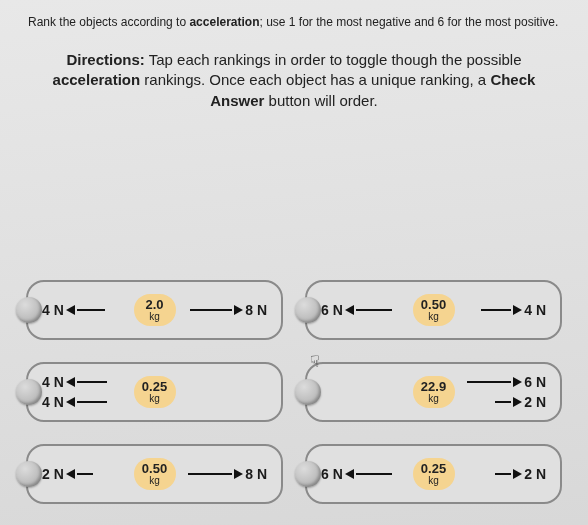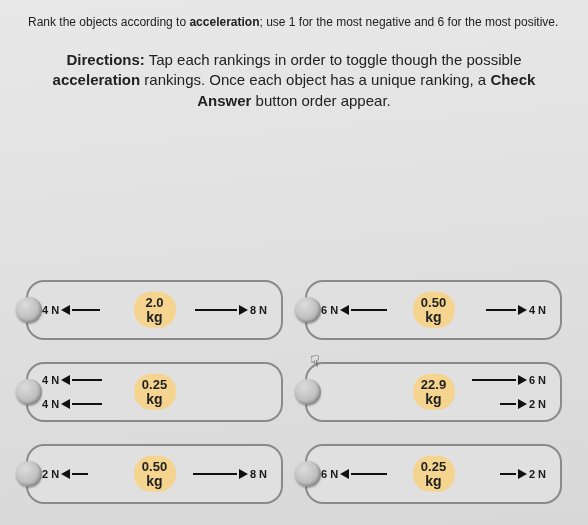--- a/index.html
+++ b/index.html
@@ -57,24 +57,24 @@
     transform: translate(-50%, -50%);
     background: #f5d490;
     padding: 4px 8px;
     font-size: 13px;
     font-weight: 700;
     text-align: center;
     line-height: 1.05;
     min-width: 42px;
     border-radius: 17px;
   }
-  .mass .unit { font-weight: 700; font-size: 14px; }
+  .mass .unit { font-weight: 400; font-size: 10px; }
   .force {
     position: absolute;
-    font-size: 11px;
+    font-size: 14px;
     font-weight: 600;
     color: #1a1a1a;
     display: flex;
     align-items: center;
     gap: 2px;
     white-space: nowrap;
   }
   .arrow-line {
     background: #111;
     height: 2px;
@@ -96,21 +96,21 @@
   }
 </style>
 </head>
 <body>
 
 <div class="prompt">
   <span>Rank the objects according to </span><b>acceleration</b><span>; use 1 for the most negative and 6 for the most positive.</span>
 </div>
 
 <div class="directions">
-  <b>Directions:</b><span> Tap each rankings in order to toggle though the possible </span><b>acceleration</b><span> rankings. Once each object has a unique ranking, a </span><b>Check Answer</b><span> button order appear.</span>
+  <b>Directions:</b><span> Tap each rankings in order to toggle though the possible </span><b>acceleration</b><span> rankings. Once each object has a unique ranking, a </span><b>Check Answer</b><span> button will order.</span>
 </div>
 
 <div class="grid">
 
   <div class="card">
     <div class="rankdot"></div>
     <div class="force" style="left:14px; top:50%; transform:translateY(-50%);">
       <span>4 N</span>
       <div class="arrow-head left"></div>
       <div class="arrow-line" style="width:28px;"></div>

